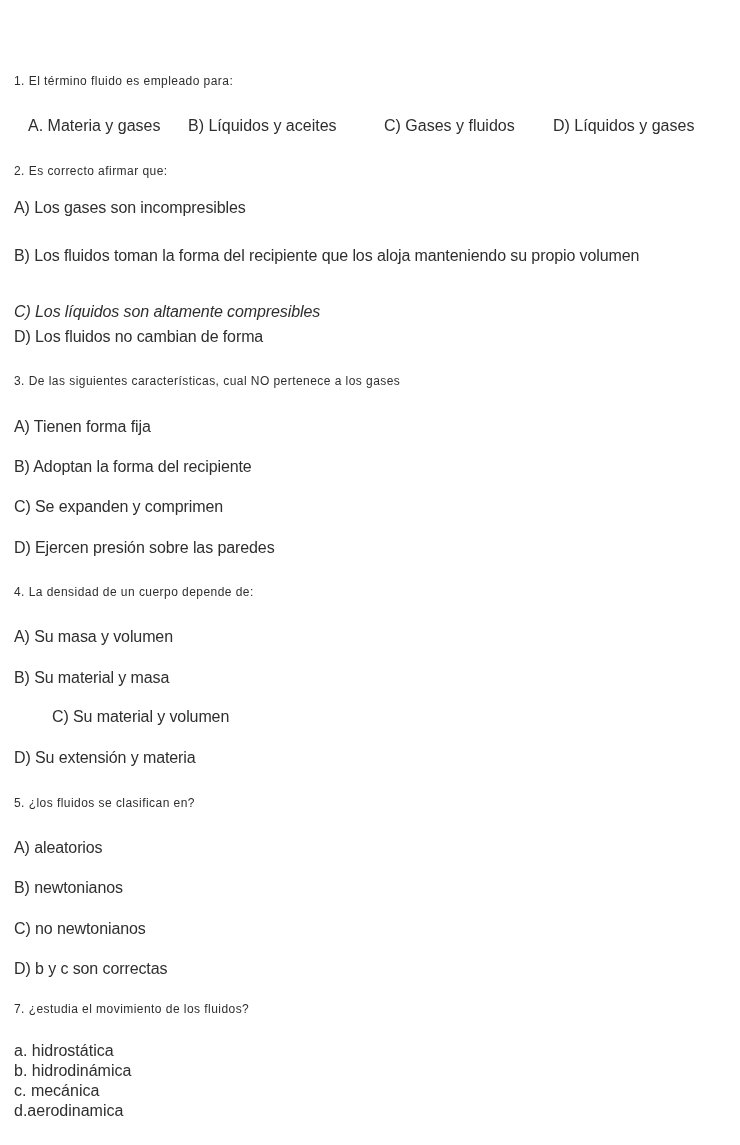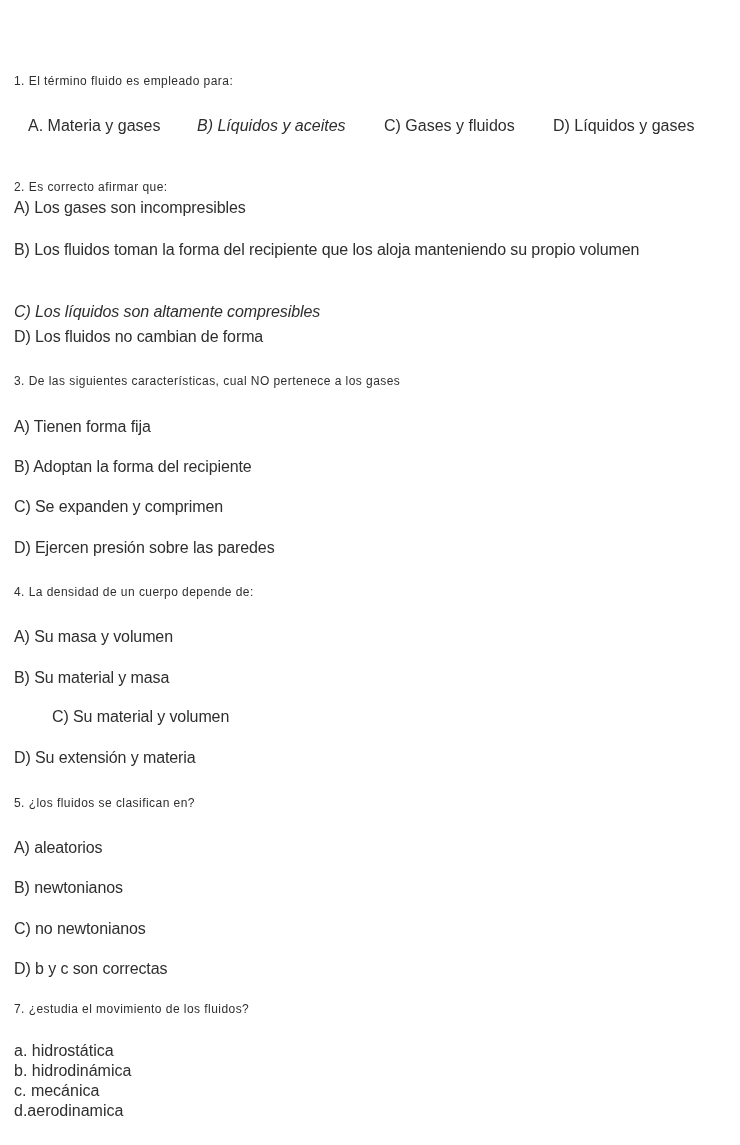--- a/index.html
+++ b/index.html
@@ -17,28 +17,28 @@
     .row1 span { position: absolute; top: 0; white-space: nowrap; }
     .q6opts { position: absolute; left: 14px; top: 1041px; font-size: 16px; line-height: 20px; }
     .q6opts div { white-space: nowrap; }
   </style>
 </head>
 <body>
 
 <div class="line q" style="top:71px;">1. El término fluido es empleado para:</div>
 <div class="row1">
   <span style="left:0px;text-align:center;">A. Materia y gases</span>
-  <span style="left:169px;font-style:italic;">B) Líquidos y aceites</span>
+  <span style="left:160px;">B) Líquidos y aceites</span>
   <span style="left:356px;">C) Gases y fluidos</span>
   <span style="left:525px;">D) Líquidos y gases</span>
 </div>
 
-<div class="line q" style="top:161px;margin-top:16px;">2. Es correcto afirmar que:</div>
+<div class="line q" style="top:161px;">2. Es correcto afirmar que:</div>
 <div class="line opt" style="top:198px;">A) Los gases son incompresibles</div>
-<div class="line opt" style="top:240px;">B) Los fluidos toman la forma del recipiente que los aloja manteniendo su propio volumen</div>
+<div class="line opt" style="top:246px;">B) Los fluidos toman la forma del recipiente que los aloja manteniendo su propio volumen</div>
 <div class="line opt" style="top:302px;font-style:italic;">C) Los líquidos son altamente compresibles</div>
 <div class="line opt" style="top:327px;">D) Los fluidos no cambian de forma</div>
 
 <div class="line q" style="top:371px;">3. De las siguientes características, cual NO pertenece a los gases</div>
 <div class="line opt" style="top:417px;">A) Tienen forma fija</div>
 <div class="line opt" style="top:457px;">B) Adoptan la forma del recipiente</div>
 <div class="line opt" style="top:497px;">C) Se expanden y comprimen</div>
 <div class="line opt" style="top:538px;">D) Ejercen presión sobre las paredes</div>
 
 <div class="line q" style="top:582px;">4. La densidad de un cuerpo depende de:</div>

